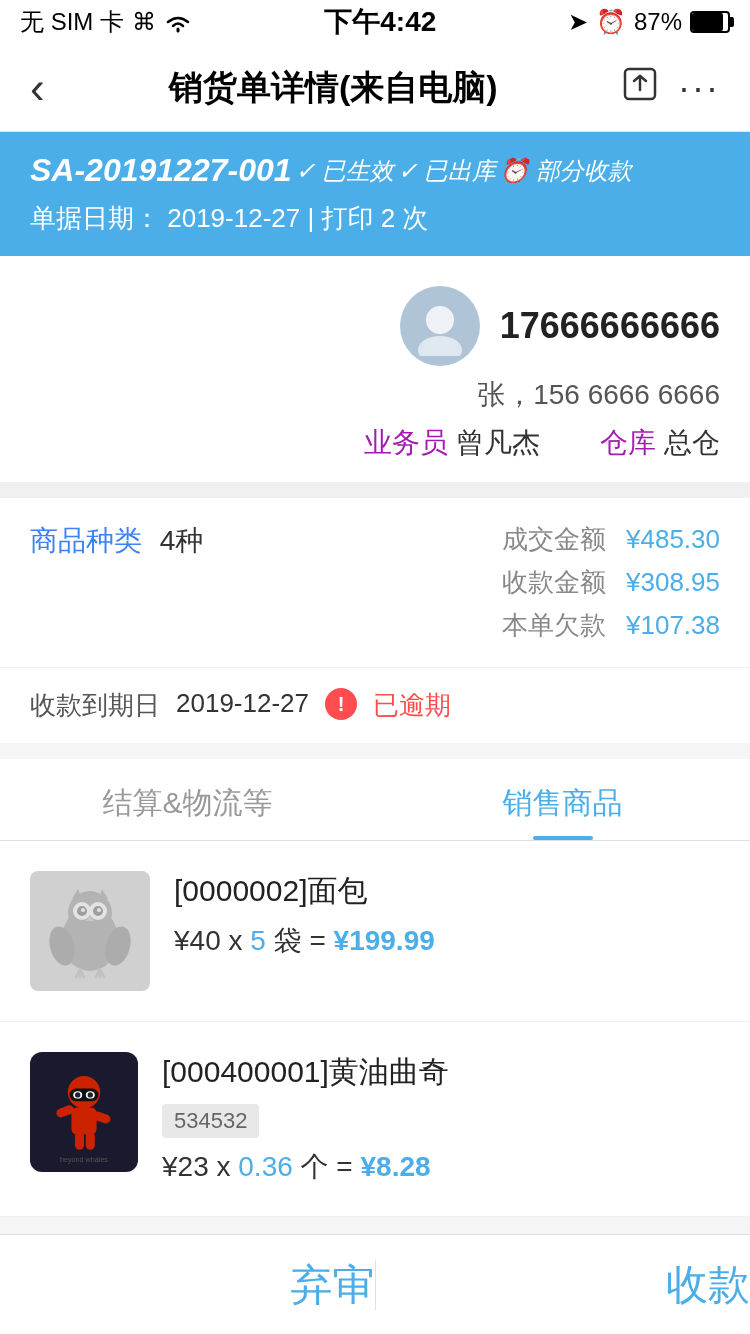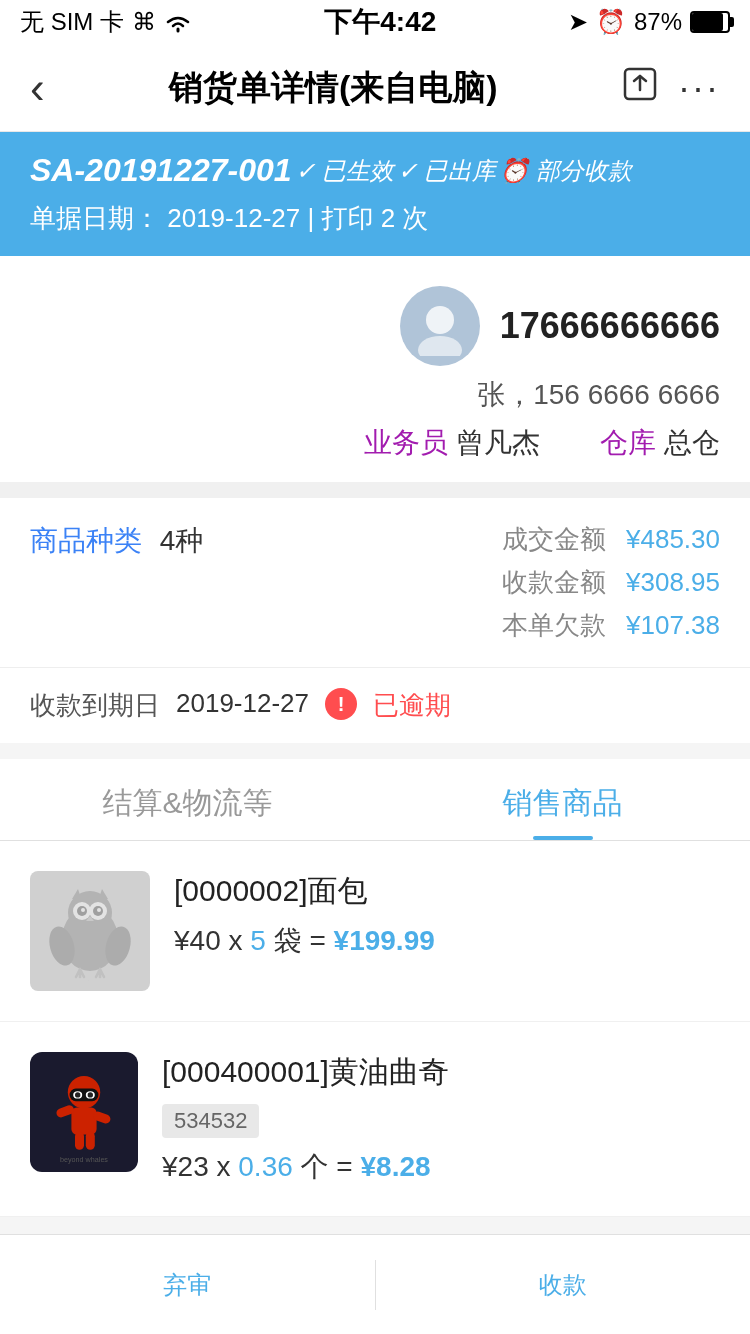--- a/index.html
+++ b/index.html
@@ -292,22 +292,22 @@
       left: 0;
       width: 750px;
       height: 100px;
       background: #fff;
       border-top: 1px solid #e0e0e0;
       display: flex;
       align-items: center;
     }
     .bottom-btn {
       flex: 1;
-      text-align: center;
-      font-size: 24px;
+      text-align: right;
+      font-size: 42px;
       color: #4BAEE8;
       cursor: pointer;
       padding: 20px 0;
     }
     .bottom-divider {
       width: 1px;
       height: 50px;
       background: #e0e0e0;
     }
 

